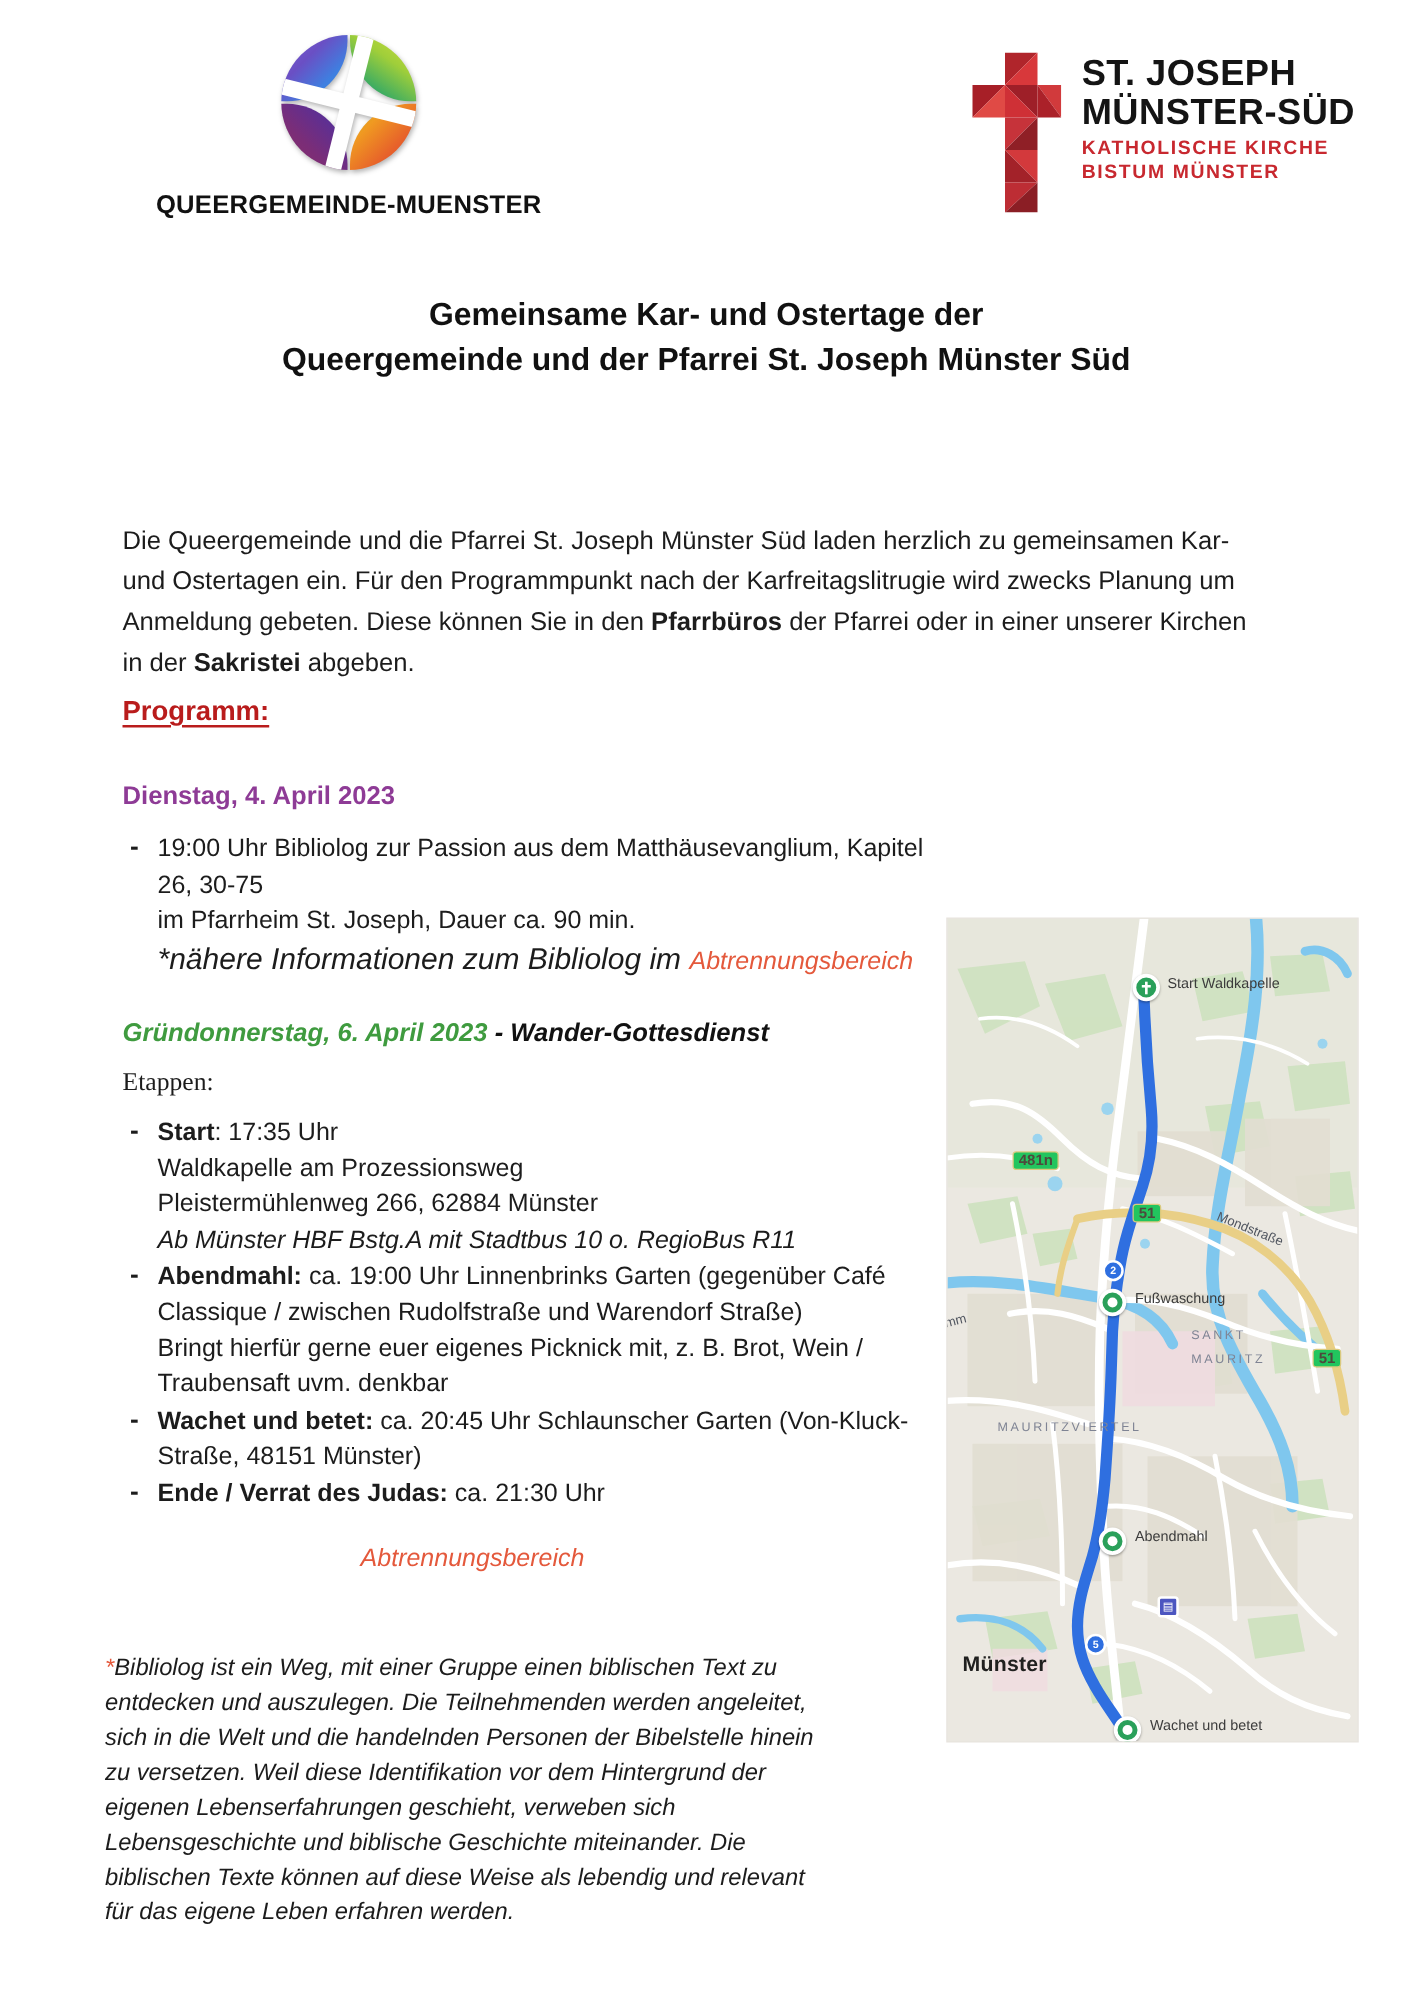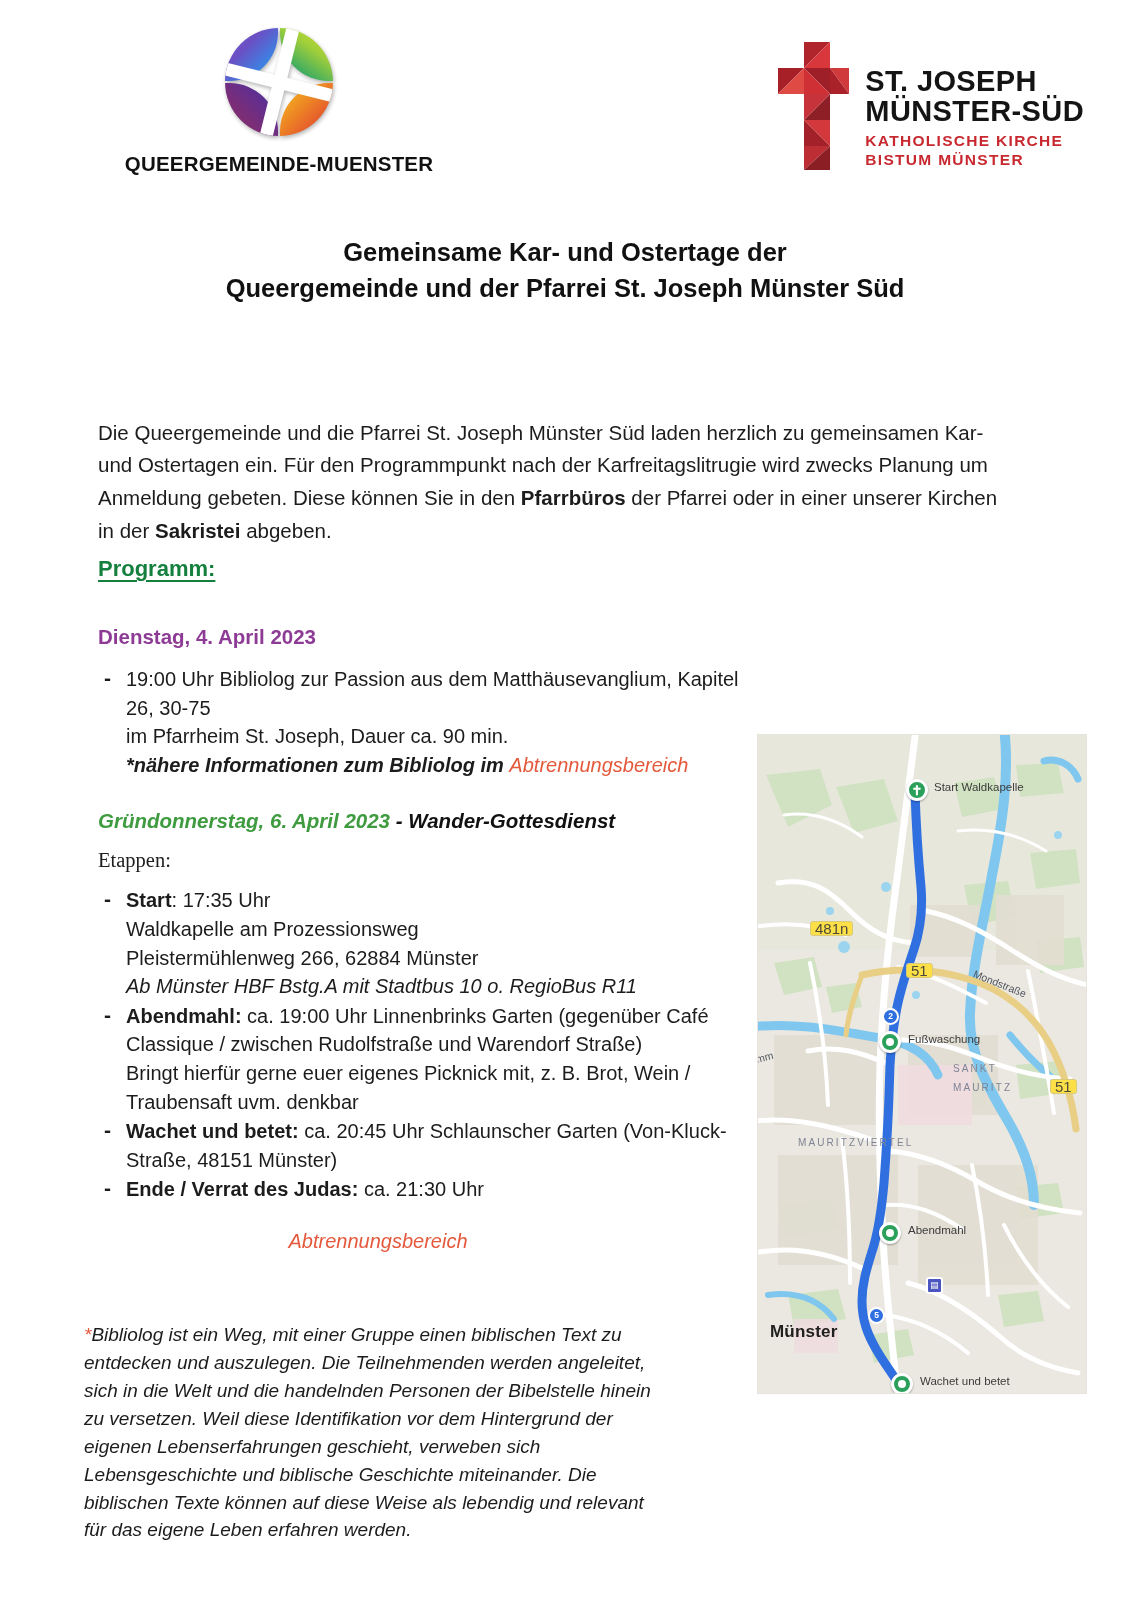--- a/index.html
+++ b/index.html
@@ -96,21 +96,21 @@
     letter-spacing: .2px;
     color: #111111;
     white-space: nowrap;
   }
 
   .logo-right {
     position: absolute;
     right: 46px;
     top: 38px;
     display: flex;
-    align-items: flex-end;
+    align-items: flex-start;
   }
   .sj-cross {
     position: relative;
     width: 72px;
     height: 128px;
     margin-right: 16px;
     margin-top: 4px;
   }
   .sj-txt { padding-top: 6px; }
   .sj-l1, .sj-l2 {
@@ -157,21 +157,21 @@
 
   
   .programm-h {
     position: absolute;
     top: 556px;
     left: 98px;
     font-size: 22px;
     font-weight: 700;
     text-decoration: underline;
     text-underline-offset: 4px;
-    color: #15803d;
+    color: #b91c1c;
   }
 
   
   .col-left {
     position: absolute;
     top: 625px;
     left: 98px;
     width: 650px;
   }
   .day-head {
@@ -199,24 +199,23 @@
     top: -2px;
     font-size: 21px;
     font-weight: 700;
     color: #1c1c1c;
   }
   .bullets li b { font-weight: 700; }
   .bullets li i { font-style: italic; }
 
   .note-ital {
     font-style: italic;
-    font-size: 20px;
+    font-size: 24px;
     line-height: 1.43;
     color: #1c1c1c;
-    font-weight: bold;
   }
   .accent { color: #e4593c; }
   .accent-i { color: #e4593c; font-style: italic; }
 
   .etappen-label {
     font-size: 20.5px;
     color: #1c1c1c;
     margin: 4px 0 14px 0;
     font-family: Liberation Serif, serif;
   }
@@ -273,29 +272,29 @@
     font-size: 10px;
     letter-spacing: 2.1px;
     color: #7f8494;
   }
   .lbl-street {
     font-size: 10.5px;
     color: #50555f;
   }
   .shield {
     position: absolute;
-    background: #fde047;
+    background: #22c55e;
     border: 1px solid #d9c97e;
     border-radius: 3px;
-    font-size: 15px;
+    font-size: 12px;
     color: #4d4a3c;
     padding: 0 4px;
     line-height: 13px;
     height: 13px;
-    font-weight: 400;
+    font-weight: 700;
   }
   .marker {
     position: absolute;
     width: 22px; height: 22px;
     border-radius: 50%;
     background: #2aa05a;
     border: 3px solid #ffffff;
     box-sizing: border-box;
     box-shadow: 0 1px 2px rgba(0,0,0,.35);
   }

